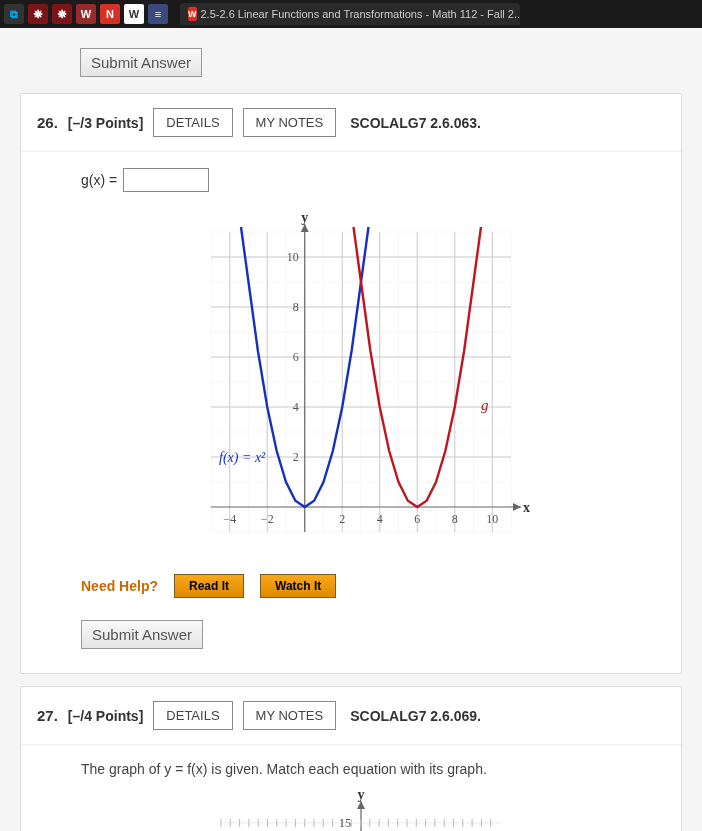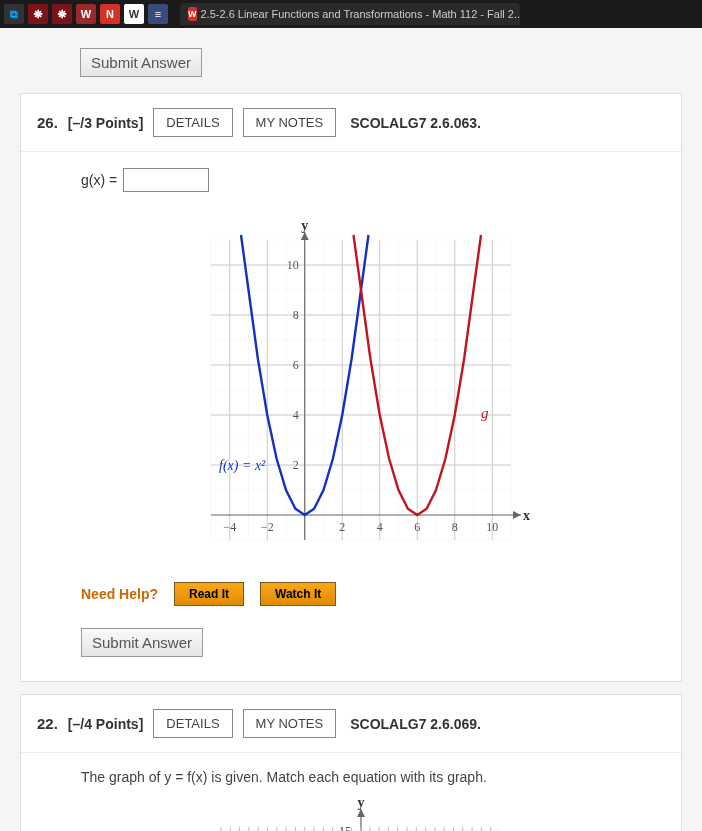--- a/index.html
+++ b/index.html
@@ -84,21 +84,21 @@
       background: #fff;
       color: #444;
       font-size: 13px;
       font-weight: normal;
       padding: 6px 12px;
       cursor: pointer;
     }
     .q-ref { font-weight: bold; font-size: 14px; margin-left: 4px; }
     .q-body { padding: 16px 40px 8px 60px; }
     .prompt { font-size: 14px; margin-bottom: 10px; color: #444; }
-    .gx-row { display:flex; align-items:center; gap:6px; font-size:14px; margin-bottom:28px;}
+    .gx-row { display:flex; align-items:center; gap:6px; font-size:14px; margin-bottom:20px;}
     .ans-input {
       width: 86px; height: 24px;
       border: 1px solid #888;
       background: #fff;
     }
     .graph-wrap { width: 340px; margin: 0 auto 18px; }
     .need-help {
       display:flex; align-items:center; gap:16px;
       margin: 8px 0 14px 0;
     }
@@ -248,21 +248,21 @@
         <button class="help-btn">Watch It</button>
       </div>
     </div>
     <div class="bottom-submit">
       <button class="submit-btn">Submit Answer</button>
     </div>
   </div>
 
   <div class="question-block" style="padding-bottom:0;">
     <div class="q-header">
-      <span class="q-num">22.</span>
+      <span class="q-num">27.</span>
       <span class="q-points">[–/4 Points]</span>
       <button class="box-btn">DETAILS</button>
       <button class="box-btn">MY NOTES</button>
       <span class="q-ref">SCOLALG7 2.6.069.</span>
     </div>
     <div class="q-body" style="padding-bottom:0;">
       <div class="prompt">The graph of y = f(x) is given. Match each equation with its graph.</div>
       <div class="mini-graph">
         <svg viewBox="0 0 340 50" width="340" height="50">
           <text class="axislbl" x="170" y="12" text-anchor="middle">y</text>

